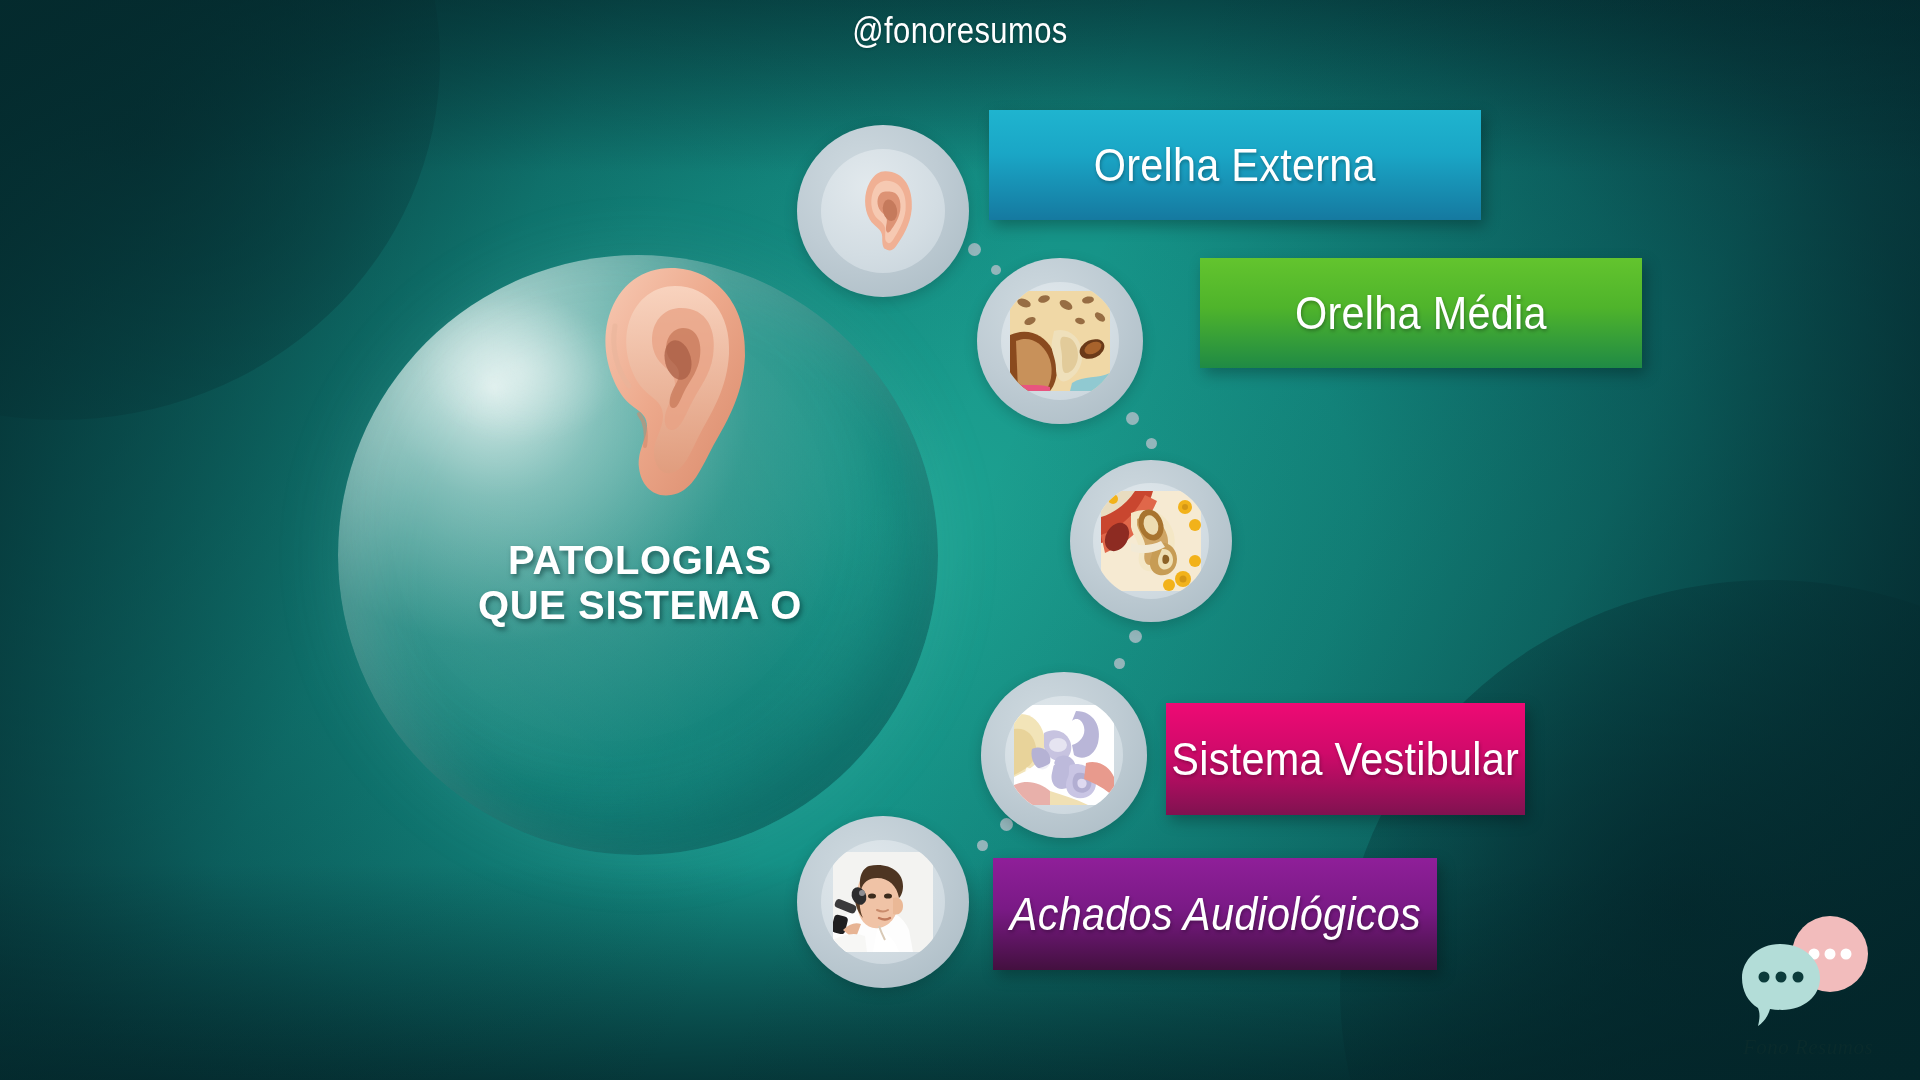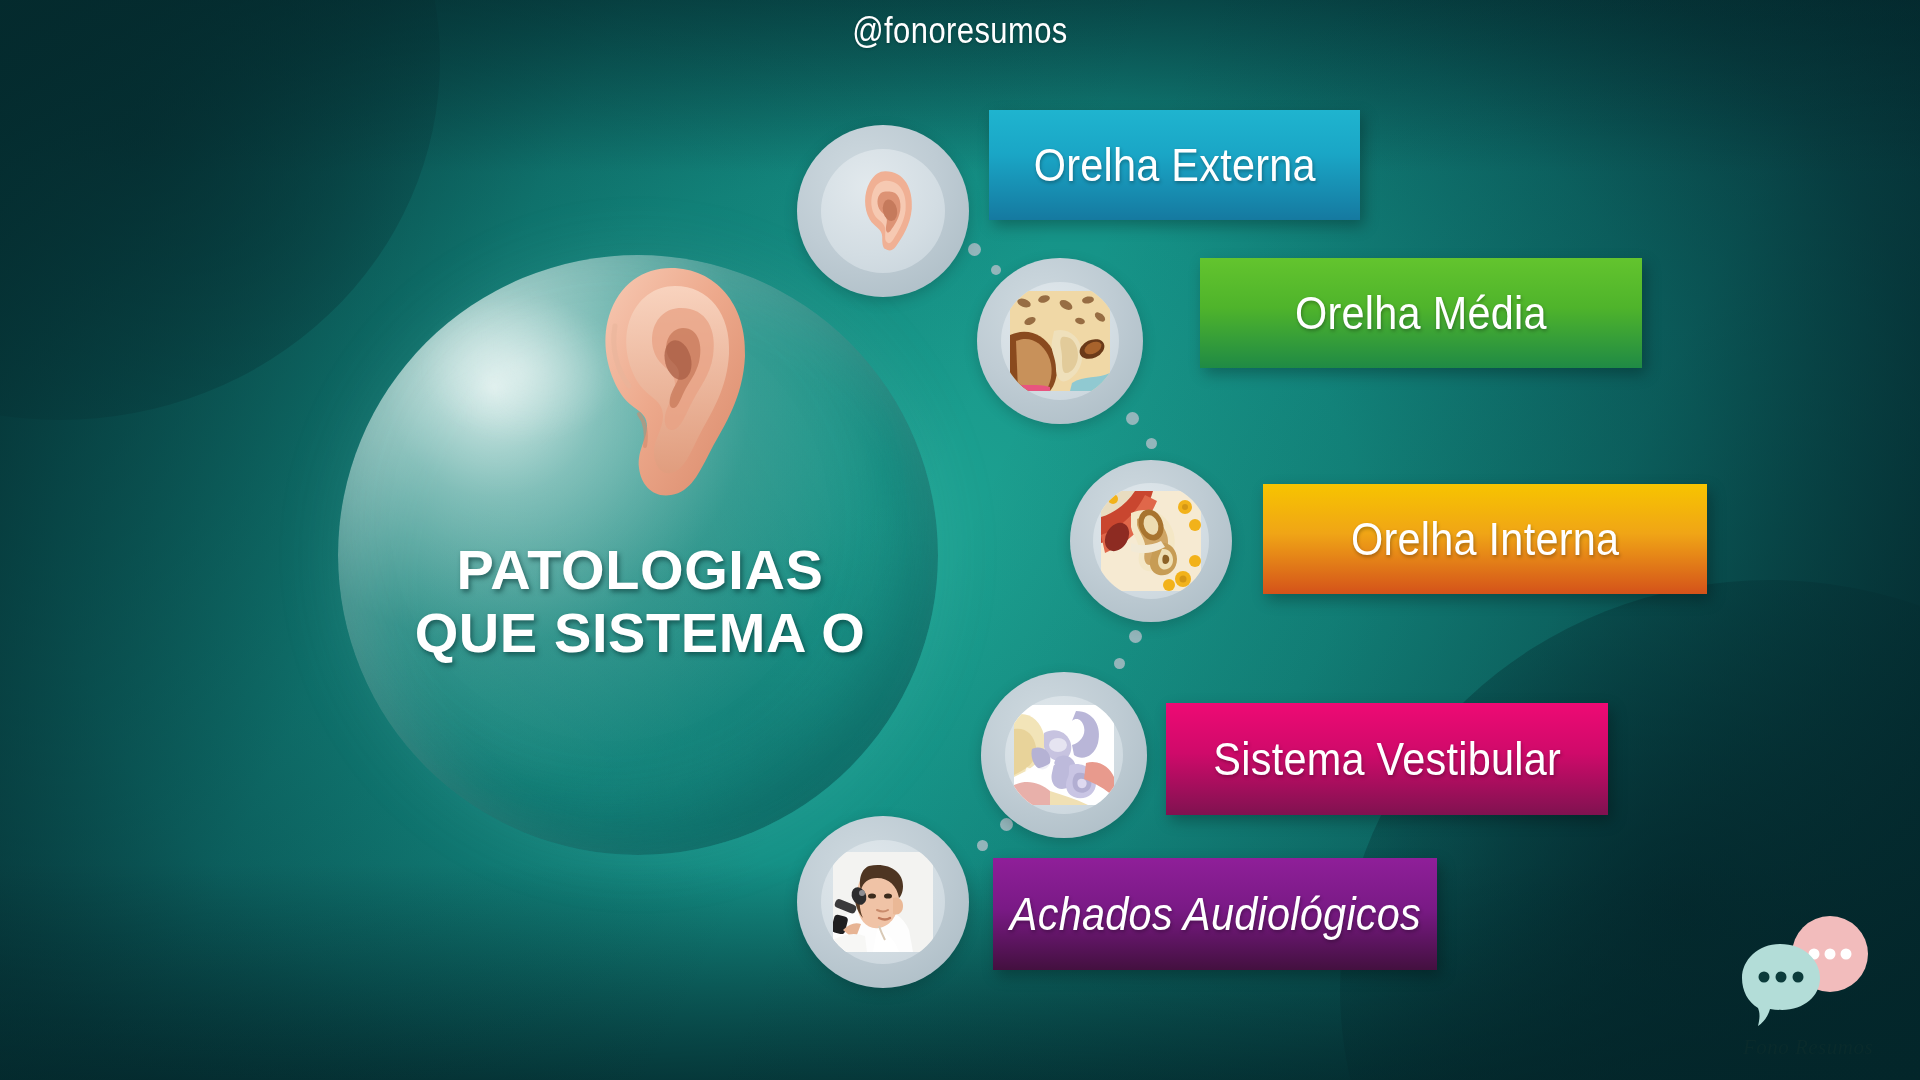--- a/index.html
+++ b/index.html
@@ -59,21 +59,21 @@
     background:radial-gradient(ellipse at 50% 50%, rgba(255,255,255,.38), rgba(255,255,255,0) 70%);
     filter:blur(6px);
   }
 
   
   .center-ear{position:absolute;left:575px;top:264px;width:180px;height:235px;}
 
   
   .center-title{
     position:absolute;left:330px;top:538px;width:620px;text-align:center;
-    color:#ffffff;font-weight:bold;font-size:56px;line-height:1.13;
+    color:#ffffff;font-weight:bold;font-size:40px;line-height:1.13;
     letter-spacing:.6px;
     text-shadow:2px 3px 5px rgba(3,45,45,.55);
   }
   .center-title span{display:block;white-space:nowrap;}
 
   
   .dot{position:absolute;border-radius:50%;background:#a9bcc4;opacity:.85;}
 
   
   .bubble{
@@ -172,21 +172,21 @@
   <div class="bubble" style="left:797px;top:125px;width:172px;height:172px;">
     <div class="bubble-inner" style="width:124px;height:124px;">
       <svg class="bubble-img" viewBox="0 0 90 110" width="70" height="86" aria-hidden="true">
         <path d="M48 4 C72 4 84 26 82 52 C80 74 70 88 62 100 C56 108 52 106 48 104 C44 102 44 94 44 88 C44 78 34 76 28 66 C20 52 20 32 28 18 C34 8 40 4 48 4 Z" fill="#f0b094"></path>
         <path d="M50 16 C68 16 76 34 74 54 C72 70 64 82 58 92 C54 98 51 97 49 94 C47 91 48 85 48 79 C48 70 39 68 34 60 C28 49 29 34 35 24 C39 18 45 16 50 16 Z" fill="#f6c9b2"></path>
         <path d="M53 30 C65 30 69 42 67 55 C65 66 59 74 55 80 C52 84 50 83 49 80 C48 76 50 72 50 67 C50 60 43 58 40 52 C36 44 38 34 44 31 C47 30 50 30 53 30 Z" fill="#dd9375"></path>
         <ellipse cx="54" cy="54" rx="9" ry="14" fill="#c57a5c" transform="rotate(-12 54 54)"></ellipse>
       </svg>
     </div>
   </div>
-  <div class="banner b-ext" style="left:989px;top:110px;width:371px;height:110px;align-items:center;">
+  <div class="banner b-ext" style="left:989px;top:110px;width:492px;height:110px;align-items:center;">
     <span class="txt">Orelha Externa</span>
   </div>
 
   <div class="bubble" style="left:977px;top:258px;width:166px;height:166px;">
     <div class="bubble-inner" style="width:118px;height:118px;">
       <svg class="bubble-img" viewBox="0 0 100 100" width="100" height="100" aria-hidden="true">
         <rect width="100" height="100" fill="#f0d8a6"></rect>
         <g fill="#7a4a22" opacity=".75">
           <ellipse cx="14" cy="12" rx="7" ry="4" transform="rotate(20 14 12)"></ellipse>
           <ellipse cx="34" cy="8" rx="6" ry="3.5" transform="rotate(-15 34 8)"></ellipse>
@@ -235,23 +235,20 @@
           <circle cx="68" cy="94" r="6"></circle>
             <circle cx="12" cy="8" r="5"></circle>
         </g>
         <g fill="#c98b12" opacity=".7">
           <circle cx="84" cy="16" r="3"></circle>
             <circle cx="82" cy="88" r="3.5"></circle>
         </g>
       </svg>
     </div>
   </div>
-  <div class="banner b-int" style="left:1263px;top:484px;width:444px;height:110px;">
-    <span class="txt">Orelha Interna</span>
-  </div>
 
   <div class="bubble" style="left:981px;top:672px;width:166px;height:166px;">
     <div class="bubble-inner" style="width:118px;height:118px;">
       <svg class="bubble-img" viewBox="0 0 100 100" width="100" height="100" aria-hidden="true">
         <rect width="100" height="100" fill="#ffffff"></rect>
         <path d="M0 10 C16 6 26 16 30 30 C34 46 26 58 12 66 L0 72 Z" fill="#f2e4b8"></path>
         <path d="M0 24 C12 22 20 30 22 42 C24 54 16 62 4 68 L0 70 Z" fill="#e8d39a"></path>
         <path d="M62 6 C80 6 88 22 84 38 C80 52 68 56 60 50 L58 40 C66 38 72 30 70 22 C68 14 62 12 58 16 Z" fill="#b9b6d8"></path>
         <path d="M30 28 C40 22 52 26 56 36 C60 46 54 56 46 56 C38 56 32 50 30 42 Z" fill="#c7c3e0"></path>
         <ellipse cx="44" cy="40" rx="9" ry="7" fill="#ffffff" opacity=".55"></ellipse>
@@ -260,21 +257,21 @@
         <path d="M56 60 C70 56 82 66 82 78 C82 90 70 96 60 92 C52 89 50 80 54 72 C56 67 54 62 56 60 Z" fill="#c9c5e4"></path>
         <path d="M63 68 C73 66 79 74 77 81 C75 88 66 90 61 85 C57 81 58 70 63 68 Z" fill="#b2aed2"></path>
         <path d="M66 74 C71 73 74 77 72 81 C70 84 66 84 64 81 C63 78 63 75 66 74 Z" fill="#ded9f0"></path>
         <path d="M72 58 C84 54 96 62 100 72 L100 92 C92 84 80 78 70 74 Z" fill="#e89a8d"></path>
         <path d="M0 80 C14 74 26 78 36 86 L36 100 L0 100 Z" fill="#e8b0aa"></path>
         <path d="M36 86 C48 90 62 94 74 100 L36 100 Z" fill="#f0e0b4"></path>
         <path d="M12 64 C22 68 32 64 40 58" stroke="#ffffff" stroke-width="4" fill="none" opacity=".8"></path>
       </svg>
     </div>
   </div>
-  <div class="banner b-vest" style="left:1166px;top:703px;width:442px;height:112px;">
+  <div class="banner b-vest" style="left:1166px;top:703px;width:359px;height:112px;">
     <span class="txt">Sistema Vestibular</span>
   </div>
 
   <div class="bubble" style="left:797px;top:816px;width:172px;height:172px;">
     <div class="bubble-inner" style="width:124px;height:124px;">
       <svg class="bubble-img" viewBox="0 0 100 100" width="100" height="100" aria-hidden="true">
         <rect width="100" height="100" fill="#f3f3f1"></rect>
         <path d="M0 74 C12 60 26 56 40 56 C58 56 70 64 76 78 L80 100 L0 100 Z" fill="#fdfdfd"></path>
         <path d="M38 20 C56 18 66 30 66 46 C66 62 58 74 46 76 C34 78 26 68 24 54 C22 38 26 22 38 20 Z" fill="#f0c3a6"></path>
         <path d="M36 14 C56 10 70 20 70 34 C70 40 68 44 66 46 C64 34 56 26 44 26 C36 26 30 30 28 38 C26 32 26 18 36 14 Z" fill="#4e3522"></path>

